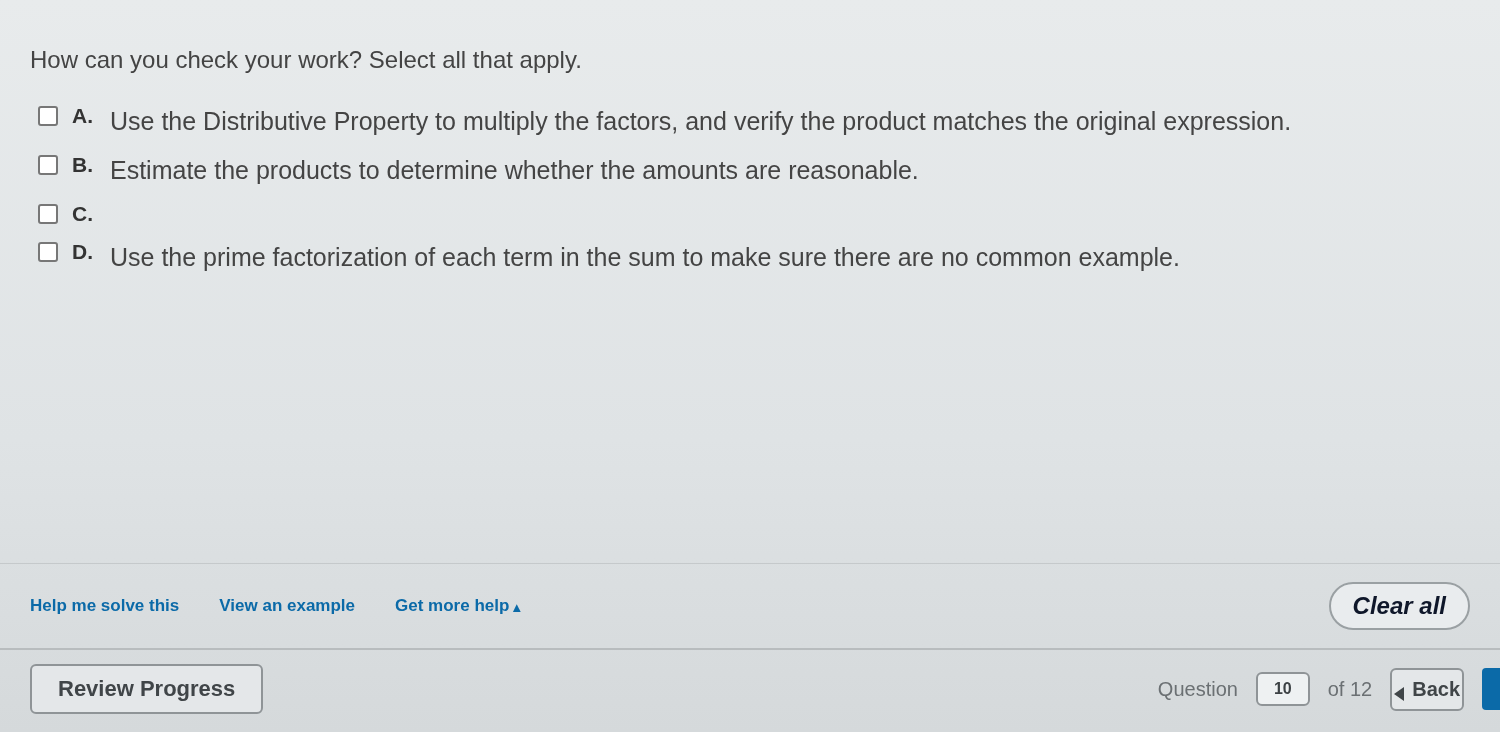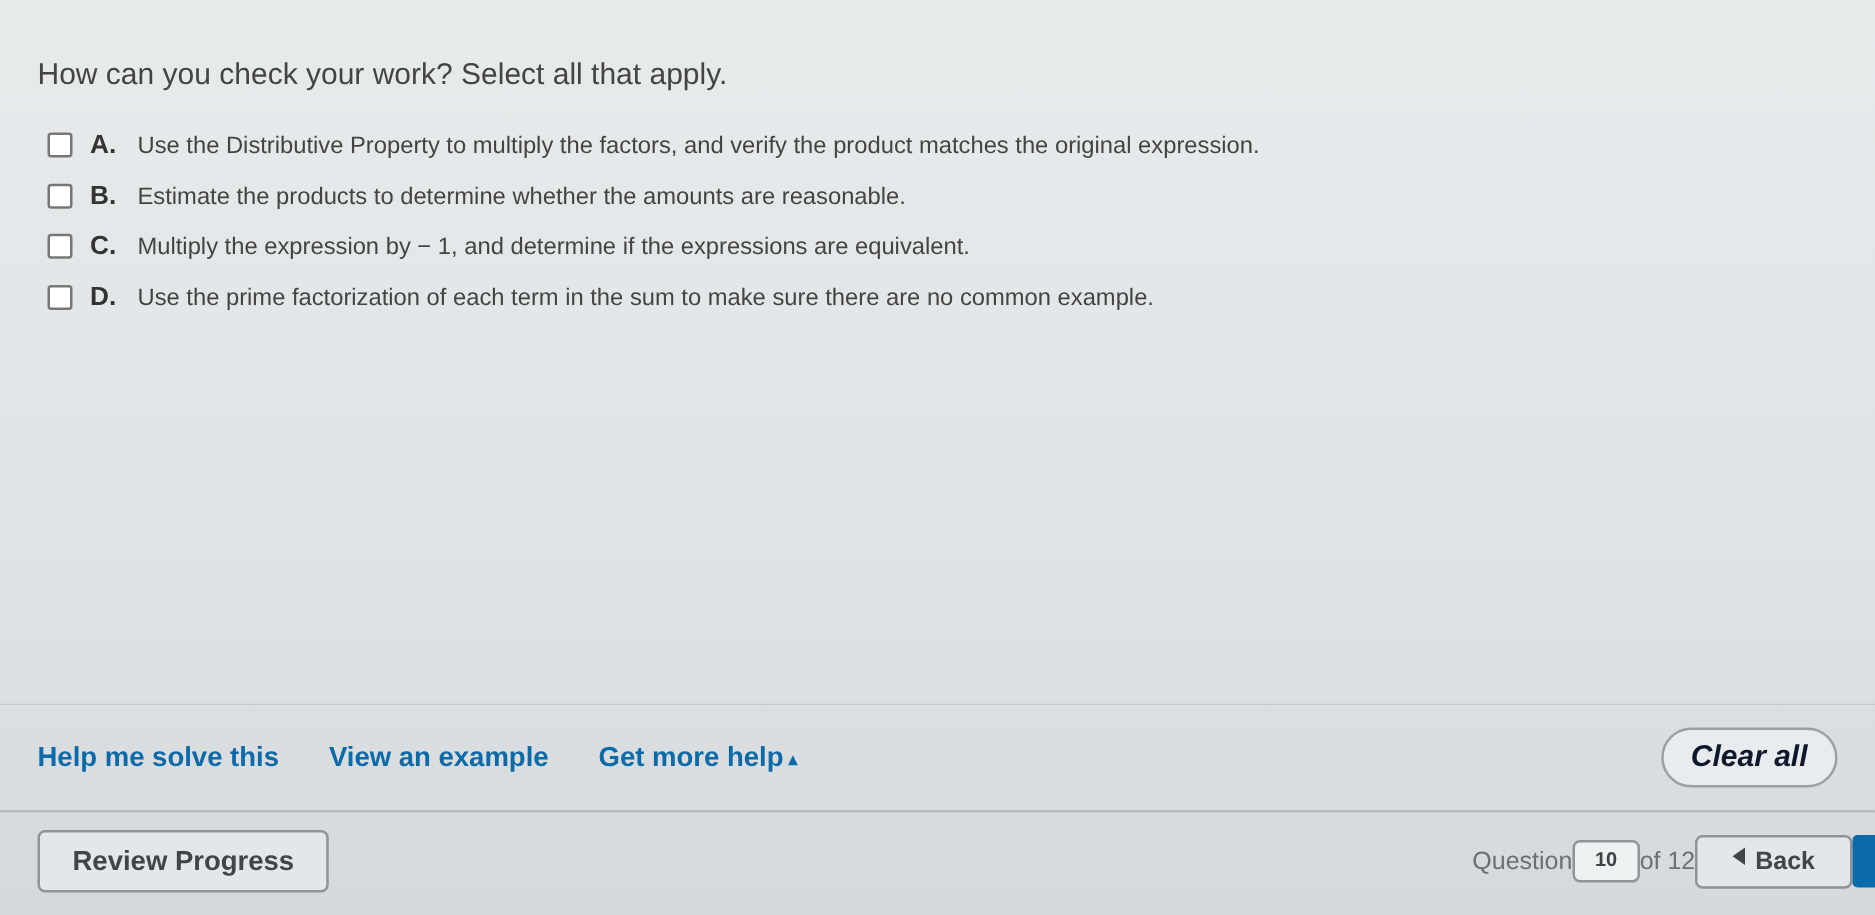--- a/index.html
+++ b/index.html
@@ -51,34 +51,34 @@
     cursor: pointer;
   }
   .option-letter {
     font-size: 21px;
     font-weight: 700;
     color: #333;
     width: 24px;
     flex-shrink: 0;
   }
   .option-text {
-    font-size: 19px;
+    font-size: 25px;
     color: #444;
     line-height: 1.4;
   }
   .help-bar {
     display: flex;
     align-items: center;
     padding: 18px 30px;
     border-top: 1px solid #c5c9cb;
     gap: 40px;
   }
   .help-link {
     color: #0b6aa8;
-    font-size: 22px;
+    font-size: 17px;
     font-weight: 700;
     cursor: pointer;
   }
   .help-link.with-caret::after {
     content: " ▴";
     font-size: 14px;
     vertical-align: middle;
     color: #0b6aa8;
   }
   .spacer { flex: 1; }
@@ -91,20 +91,21 @@
     font-weight: 700;
     padding: 8px 22px;
     border-radius: 24px;
     cursor: pointer;
   }
   .footer {
     border-top: 2px solid #b8bcbe;
     padding: 14px 30px 18px 30px;
     display: flex;
     align-items: center;
+    gap: 18px;
   }
   .review-btn {
     border: 2px solid #8f9497;
     background: #e4e7e9;
     color: #404548;
     font-size: 22px;
     font-weight: 700;
     padding: 10px 26px;
     border-radius: 6px;
     cursor: pointer;
@@ -126,25 +127,25 @@
   .q-of {
     color: #6b7073;
     font-size: 20px;
   }
   .back-btn {
     border: 2px solid #8f9497;
     background: #e4e7e9;
     color: #404548;
     font-size: 20px;
     font-weight: 700;
-    padding: 8px 28px;
+    padding: 8px 2px;
     border-radius: 6px;
     cursor: pointer;
     display: flex;
-    align-items: flex-start;
+    align-items: flex-end;
     gap: 8px;
   }
   .back-btn .tri {
     display: inline-block;
     width: 0; height: 0;
     border-top: 7px solid transparent;
     border-bottom: 7px solid transparent;
     border-right: 10px solid #404548;
   }
   .next-stub {
@@ -173,21 +174,20 @@
 
       <div class="option-row">
         <div class="checkbox"></div>
         <div class="option-letter">B.</div>
         <div class="option-text">Estimate the products to determine whether the amounts are reasonable.</div>
       </div>
 
       <div class="option-row">
         <div class="checkbox"></div>
         <div class="option-letter">C.</div>
-        <div class="option-text">Multiply the expression by − 1, and determine if the expressions are equivalent.</div>
       </div>
 
       <div class="option-row">
         <div class="checkbox"></div>
         <div class="option-letter">D.</div>
         <div class="option-text">Use the prime factorization of each term in the sum to make sure there are no common example.</div>
       </div>
 
     </div>
   </div>

